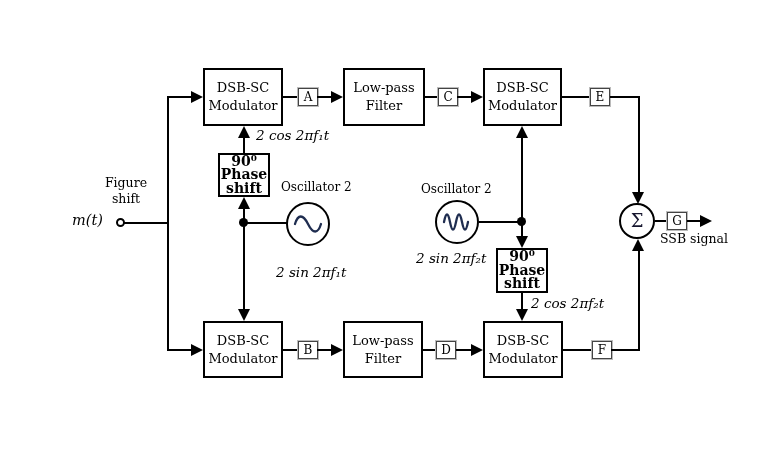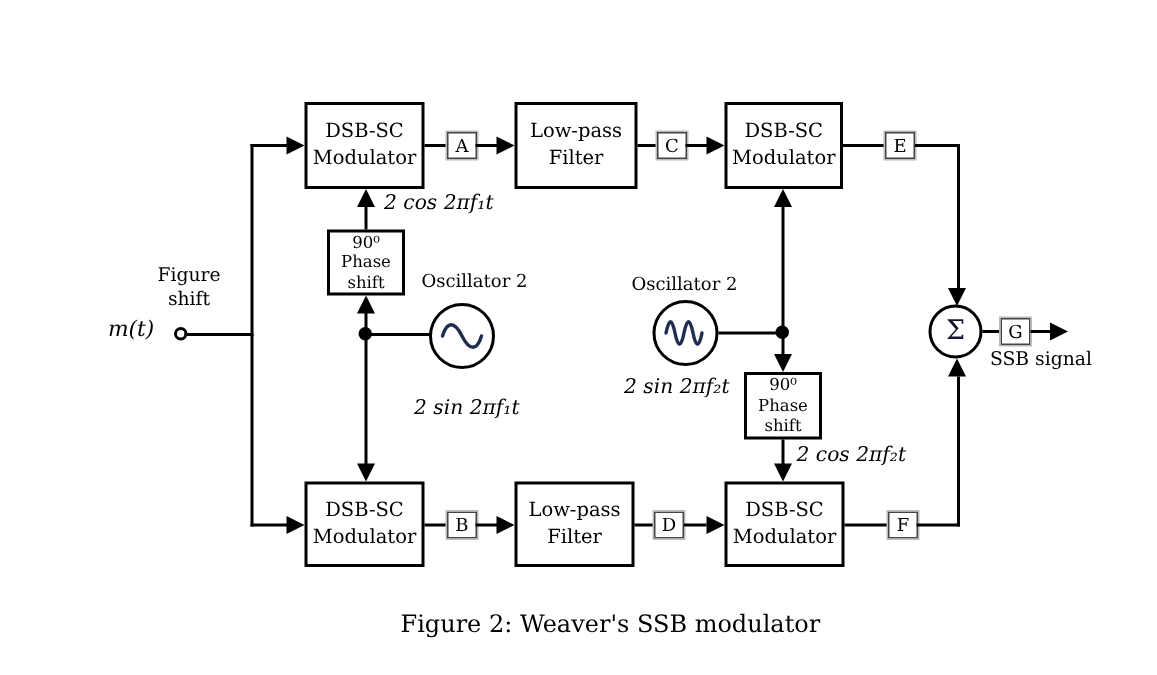--- a/index.html
+++ b/index.html
@@ -9,21 +9,21 @@
     font-family: "DejaVu Serif", "Liberation Serif", serif;
     color: #000;
   }
   #stage { position: absolute; left: 0; top: 0; width: 771px; height: 450px; background: #fff; }
 
   .box {
     position: absolute; border: 2px solid var(--line, #000); background: #fff;
     display: flex; flex-direction: column; align-items: center; justify-content: center;
     text-align: center; font-size: 13px; line-height: 18px;
   }
-  .psbox { font-size: 11px; line-height: 13.5px; }
+  .psbox { font-size: 14px; line-height: 13.5px; font-weight: bold; }
   .chip {
     position: absolute; width: 20px; height: 18px; background: #fff;
     border: 1.5px solid #444; outline: 1px solid #bbb;
     display: flex; align-items: center; justify-content: center;
     font-size: 12px;
   }
   .hline { position: absolute; height: 2px; background: var(--line, #000); }
   .vline { position: absolute; width: 2px; background: var(--line, #000); }
   .arr { position: absolute; width: 0; height: 0; }
   .arr-r { border-top: 6px solid transparent; border-bottom: 6px solid transparent; border-left: 12px solid var(--line, #000); }
@@ -189,15 +189,14 @@
     <span class="sigma">Σ</span>
   </div>
   <div class="hline" style="left:655px; top:220px; width:12px;"></div>
   <div class="chip" style="left:667px; top:212px;">
       <span>G</span>
     </div>
   <div class="hline" style="left:687px; top:220px; width:13px;"></div>
   <div class="arr arr-r" style="left:700px; top:215px;"></div>
   <div class="lbl" style="left:660px; top:231px;">SSB signal</div>
 
-  <div class="caption" style="left:267px; top:406px;">Figure 2: Weaver's SSB modulator</div>
 
 </div>
 
 </body></html>

